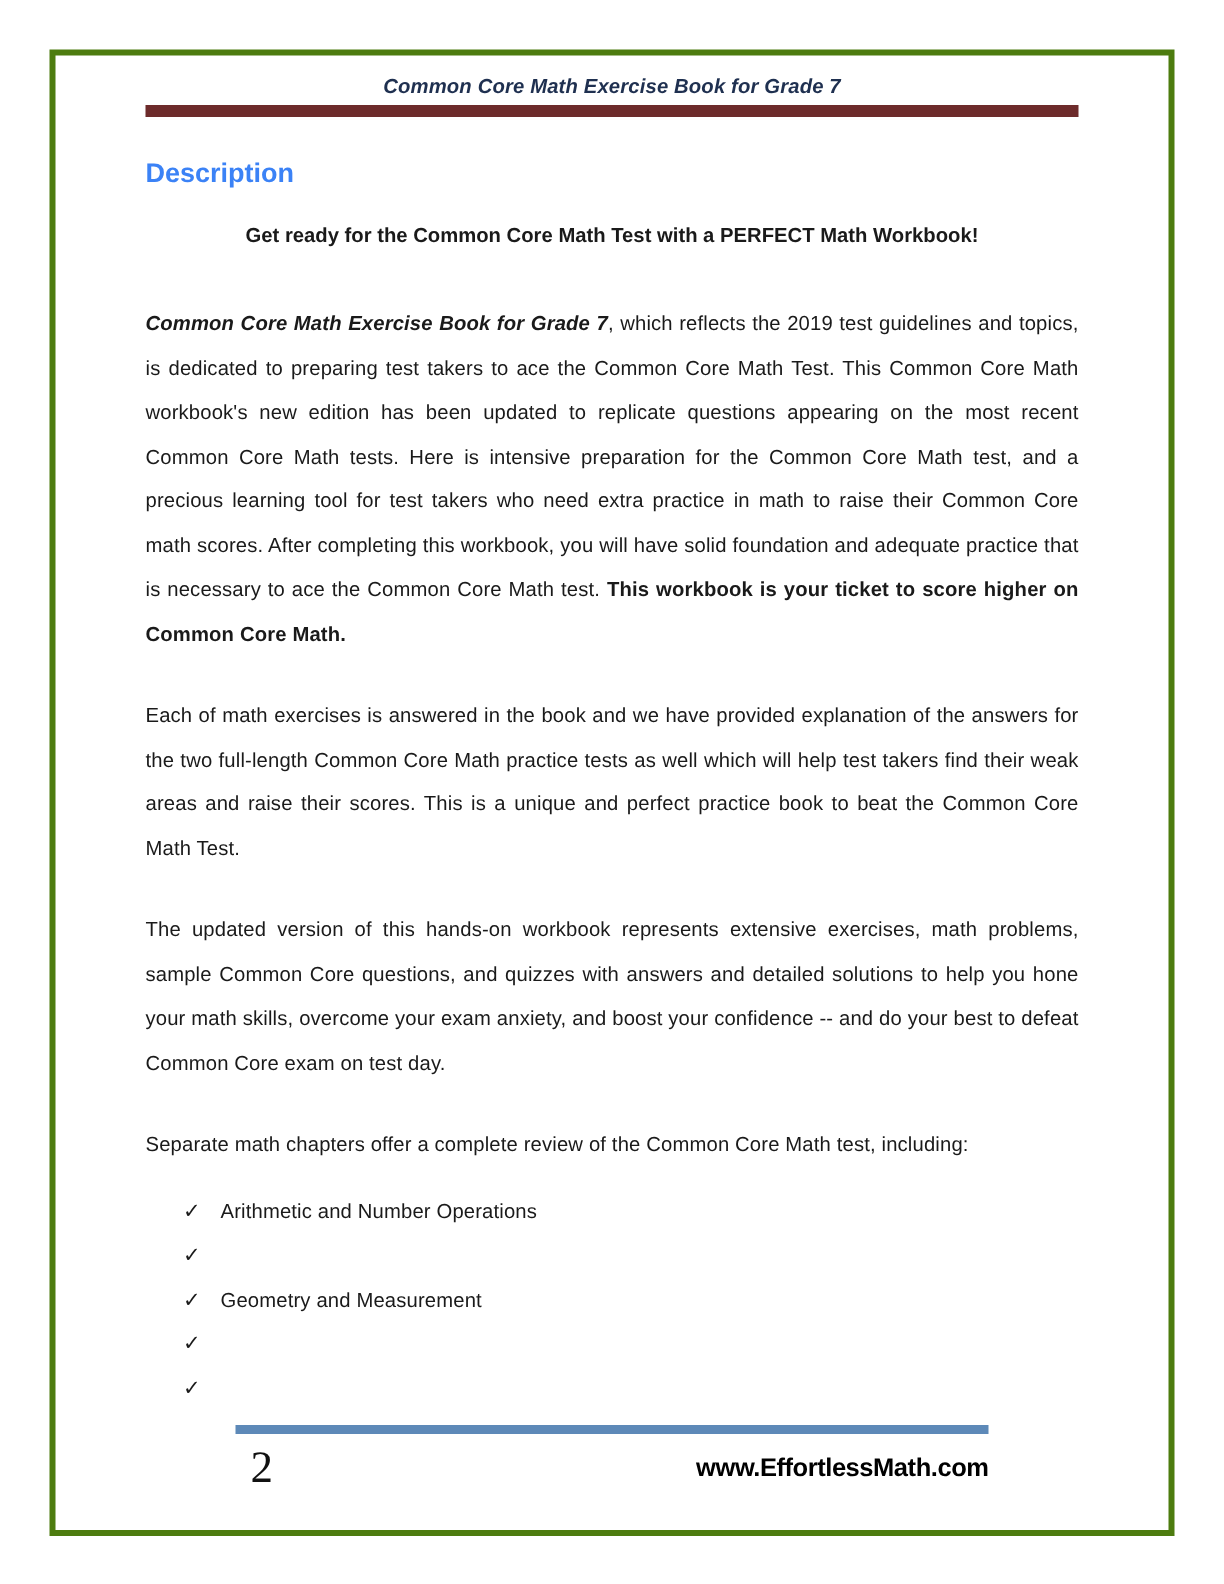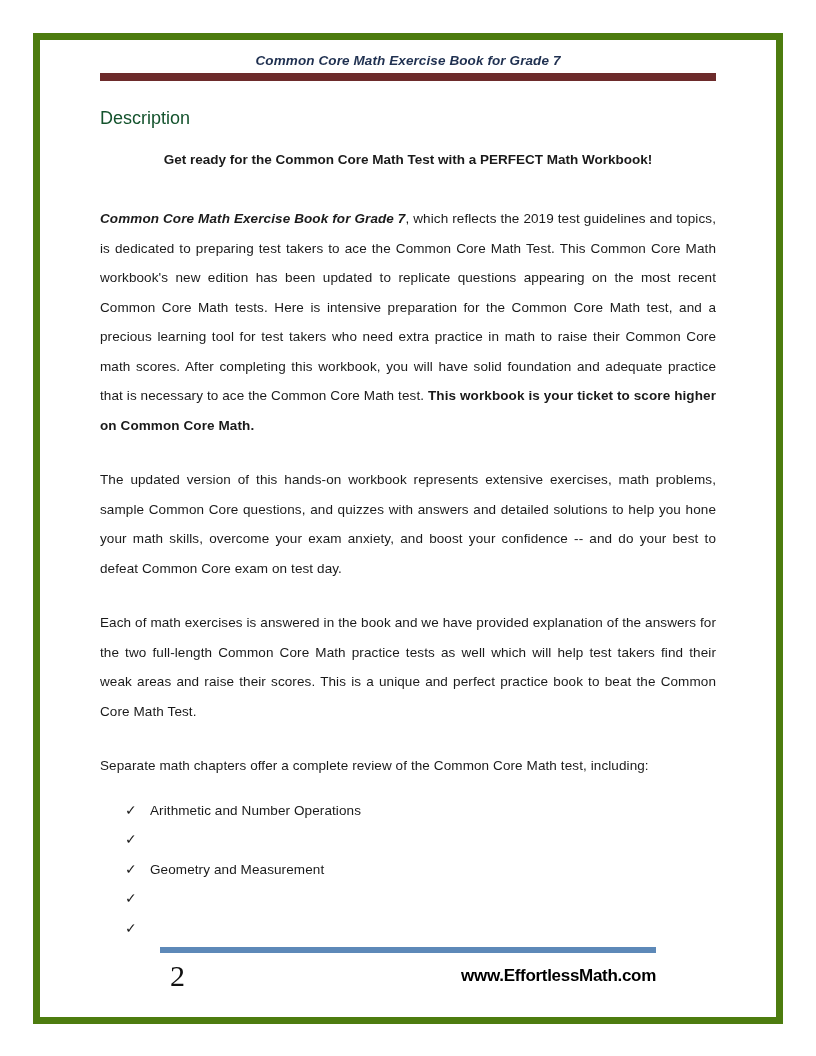--- a/index.html
+++ b/index.html
@@ -13,21 +13,21 @@
   body{
     width:816px;height:1056px;
     font-family:"Liberation Sans",sans-serif;
     color:var(--text);
     position:relative;
     overflow:hidden;
   }
   .page-frame{
     position:absolute;
     left:33px;top:33px;right:33px;bottom:32px;
-    border:7px solid #4d7c0f;
+    border:4px solid #4d7c0f;
     background:#fff;
   }
   .content{
     position:absolute;
     left:60px;right:60px;top:0;bottom:0;
   }
   .running-head{
     margin-top:13px;
     text-align:center;
     font-size:13.5px;
@@ -37,22 +37,22 @@
     letter-spacing:0.1px;
   }
   .header-rule{
     margin-top:5px;
     height:8px;
     background:var(--header-rule);
   }
   .section-heading{
     margin-top:27px;
     font-size:18px;
-    font-weight:normal;
-    color:#14532d;
+    font-weight:bold;
+    color:#3b82f6;
   }
   .tagline{
     margin-top:23px;
     text-align:center;
     font-size:13.5px;
     font-weight:bold;
   }
   .paragraphs{
     margin-top:37px;
   }
@@ -118,22 +118,22 @@
     <div class="running-head">Common Core Math Exercise Book for Grade 7</div>
 
     <div class="header-rule"></div>
 
     <h1 class="section-heading">Description</h1>
 
     <div class="tagline">Get ready for the Common Core Math Test with a PERFECT Math Workbook!</div>
 
     <div class="paragraphs">
         <p class="para"><span style="font-weight: bold; font-style: italic;">Common Core Math Exercise Book for Grade 7</span><span>, which reflects the 2019 test guidelines and topics, is dedicated to preparing test takers to ace the Common Core Math Test. This Common Core Math workbook's new edition has been updated to replicate questions appearing on the most recent Common Core Math tests. Here is intensive preparation for the Common Core Math test, and a precious learning tool for test takers who need extra practice in math to raise their Common Core math scores. After completing this workbook, you will have solid foundation and adequate practice that is necessary to ace the Common Core Math test. </span><span style="font-weight: bold;">This workbook is your ticket to score higher on Common Core Math.</span></p>
+        <p class="para"><span>Each of math exercises is answered in the book and we have provided explanation of the answers for the two full-length Common Core Math practice tests as well which will help test takers find their weak areas and raise their scores. This is a unique and perfect practice book to beat the Common Core Math Test.</span></p>
         <p class="para"><span>The updated version of this hands-on workbook represents extensive exercises, math problems, sample Common Core questions, and quizzes with answers and detailed solutions to help you hone your math skills, overcome your exam anxiety, and boost your confidence -- and do your best to defeat Common Core exam on test day.</span></p>
-        <p class="para"><span>Each of math exercises is answered in the book and we have provided explanation of the answers for the two full-length Common Core Math practice tests as well which will help test takers find their weak areas and raise their scores. This is a unique and perfect practice book to beat the Common Core Math Test.</span></p>
         <p class="para"><span>Separate math chapters offer a complete review of the Common Core Math test, including:</span></p>
       </div>
 
     <div class="checklist">
         <div class="check-item">
           <span class="checkmark">✓</span>
           <span class="check-text"><span>Arithmetic and Number Operations</span></span>
         </div>
         <div class="check-item">
           <span class="checkmark">✓</span>

